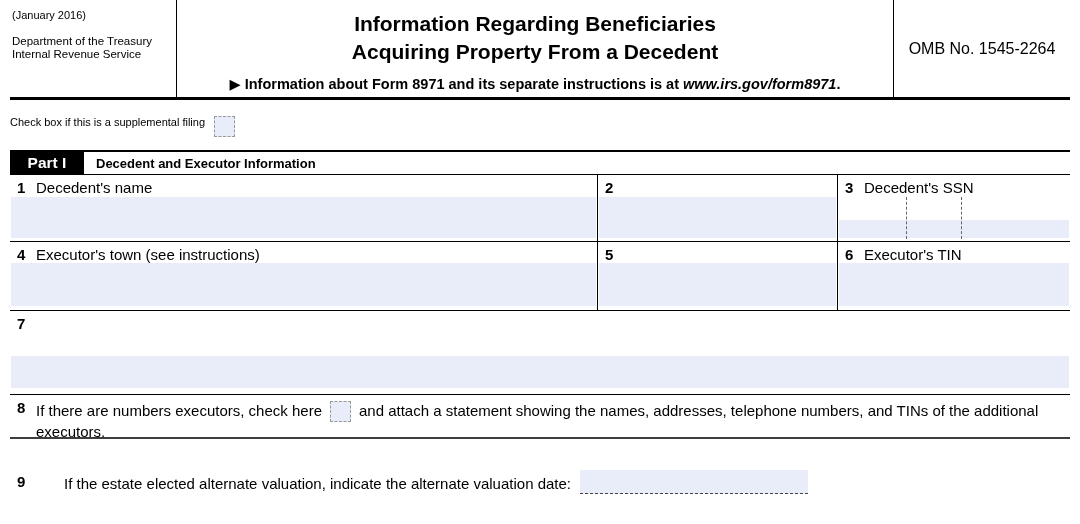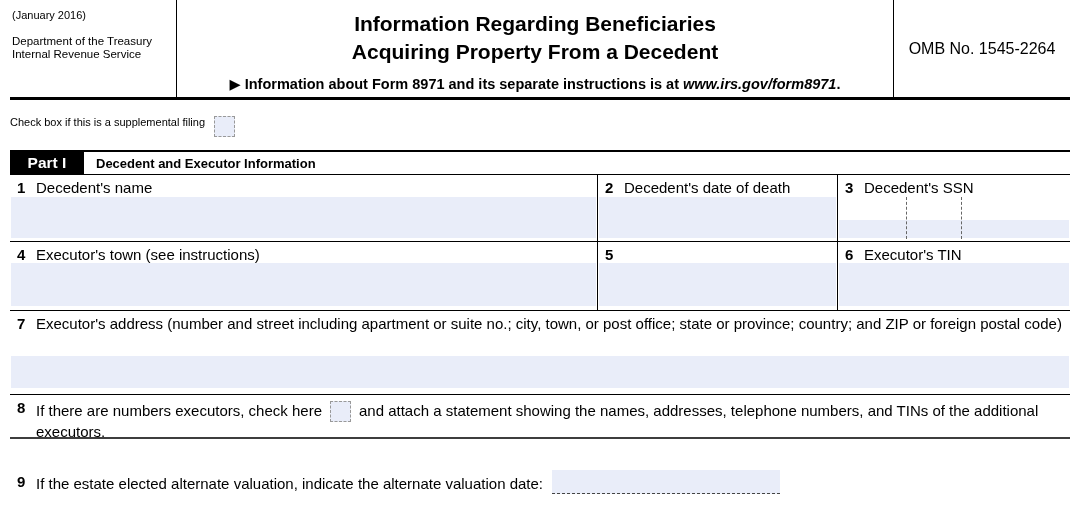--- a/index.html
+++ b/index.html
@@ -53,21 +53,21 @@
   .band-c  { top:45px; bottom:6px; }
   .ssn-dash { position:absolute; top:22px; bottom:2px; width:0; border-left:1px dashed #666; }
   .ssn-dash.d1 { left:68px; } .ssn-dash.d2 { left:123px; }
   .rowD .label { padding-top:6px; }
   .inline-box { vertical-align:-6px; margin:0 8px; }
 
   
   .row9 { margin-top:31px; position:relative; padding-left:26px; font-size:15px; line-height:20px;
           display:flex; align-items:flex-end; }
   .row9 .num { position:absolute; left:7px; top:2px; font-weight:bold; }
-  .row9 .text { padding-top:2px; }
+  .row9 .text { padding-top:2px;margin-left:28px; }
   .date-input { display:inline-block; width:228px; height:24px; background:var(--fill);
                 border-bottom:1px dashed #444; margin-left:9px; cursor:text; }
 </style>
 </head>
 <body>
 
 <div class="page">
 
   <div class="header">
     <div class="h-left">
@@ -100,21 +100,21 @@
     <div class="part-badge">Part I</div>
     <div class="part-title">Decedent and Executor Information</div>
   </div>
 
   <div class="row rowA">
     <div class="cell c1">
       <div class="label"><span class="num">1</span><span>Decedent's name</span></div>
       <div class="band band-a"></div>
     </div>
     <div class="cell c2">
-      <div class="label"><span class="num">2</span><span>Decedent's date of death</span></div>
+      <div class="label"><span class="num">2</span></div>
       <div class="band band-a"></div>
     </div>
     <div class="cell c3">
       <div class="label"><span class="num">3</span><span>Decedent's SSN</span></div>
       <div class="band band-ssn"></div>
       <div class="ssn-dash d1"></div>
       <div class="ssn-dash d2"></div>
     </div>
   </div>
 
@@ -128,21 +128,21 @@
       <div class="band band-b"></div>
     </div>
     <div class="cell c3">
       <div class="label"><span class="num">6</span><span>Executor's TIN</span></div>
       <div class="band band-b"></div>
     </div>
   </div>
 
   <div class="row rowC">
     <div class="cell full">
-      <div class="label"><span class="num">7</span><span>Executor's address (number and street including apartment or suite no.; city, town, or post office; state or province; country; and ZIP or foreign postal code)</span></div>
+      <div class="label"><span class="num">7</span></div>
       <div class="band band-c"></div>
     </div>
   </div>
 
   <div class="row rowD">
     <div class="cell full">
       <div class="label">
         <span class="num">8</span><span>If there are numbers executors, check here</span><span class="checkbox inline-box"></span><span>and attach a statement showing the names, addresses, telephone numbers, and TINs of the additional executors.</span>
       </div>
     </div>

